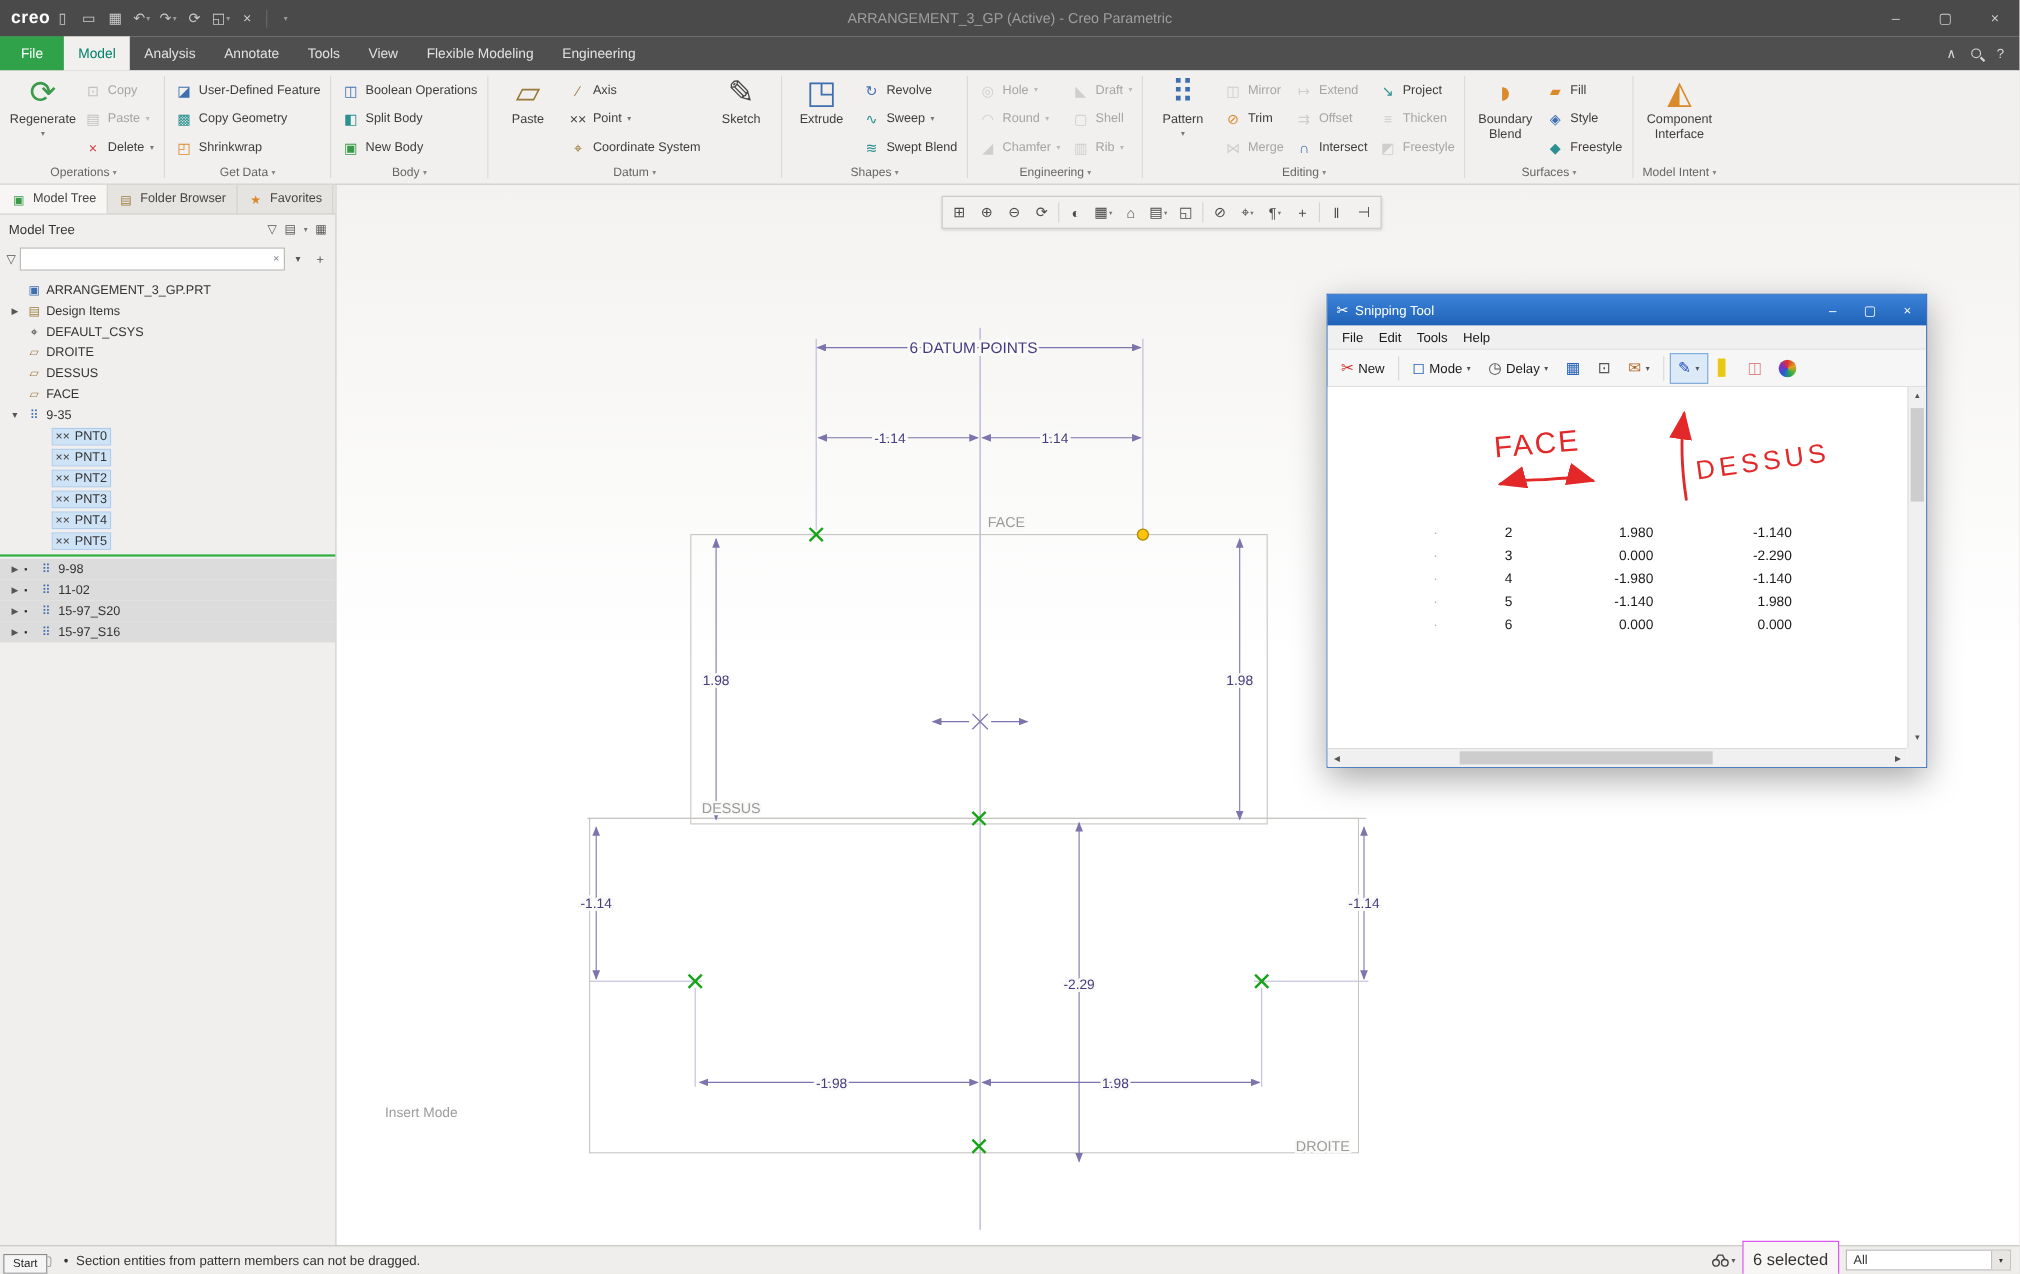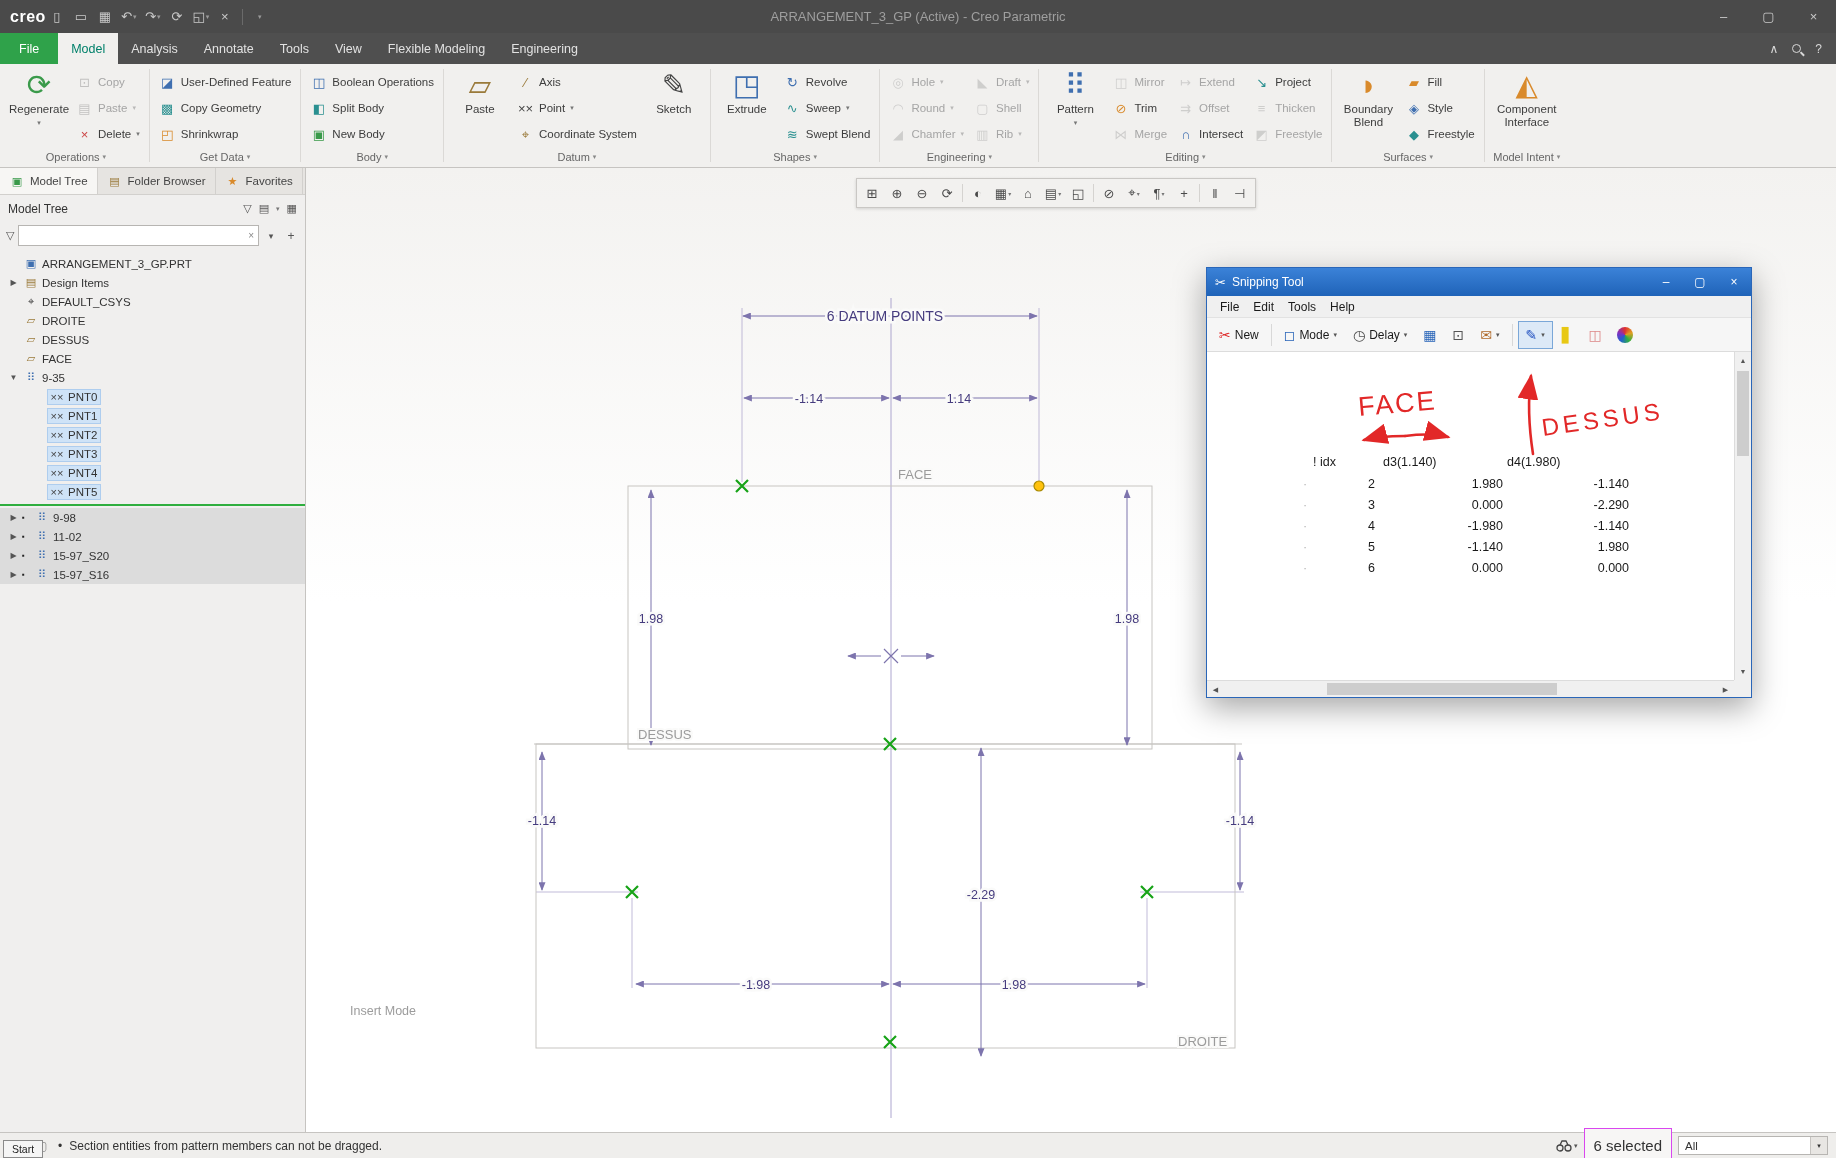--- a/index.html
+++ b/index.html
@@ -861,25 +861,20 @@
                 </marker>
             </defs>
             <g stroke="#e22828" stroke-width="2.6" fill="none" stroke-linecap="round">
               <path d="M198 84 C182 84 168 85 157 88" marker-end="url(#rarr)"></path>
               <path d="M198 84 C214 82 230 82 241 85" marker-end="url(#rarr)"></path>
               <path d="M326 102 C322 76 321 46 324 24" marker-end="url(#rarr)"></path>
             </g>
             <text class="hand" x="152" y="64" transform="rotate(-5 152 64)">FACE</text>
             <text class="hand2" x="336" y="84" transform="rotate(-8 336 84)">DESSUS</text>
           </svg>
-          <div class="srow" style="top:103px">
-            <span class="s-h-idx">! idx</span>
-            <span class="s-h-d3">d3(1.140)</span>
-            <span class="s-h-d4">d4(1.980)</span>
-          </div>
           <div class="srow" style="top:125px">
               <span class="s-dot">·</span>
               <span class="s-idx">2</span>
               <span class="s-d3">1.980</span>
               <span class="s-d4">-1.140</span>
             </div>
           <div class="srow" style="top:146px">
               <span class="s-dot">·</span>
               <span class="s-idx">3</span>
               <span class="s-d3">0.000</span>

